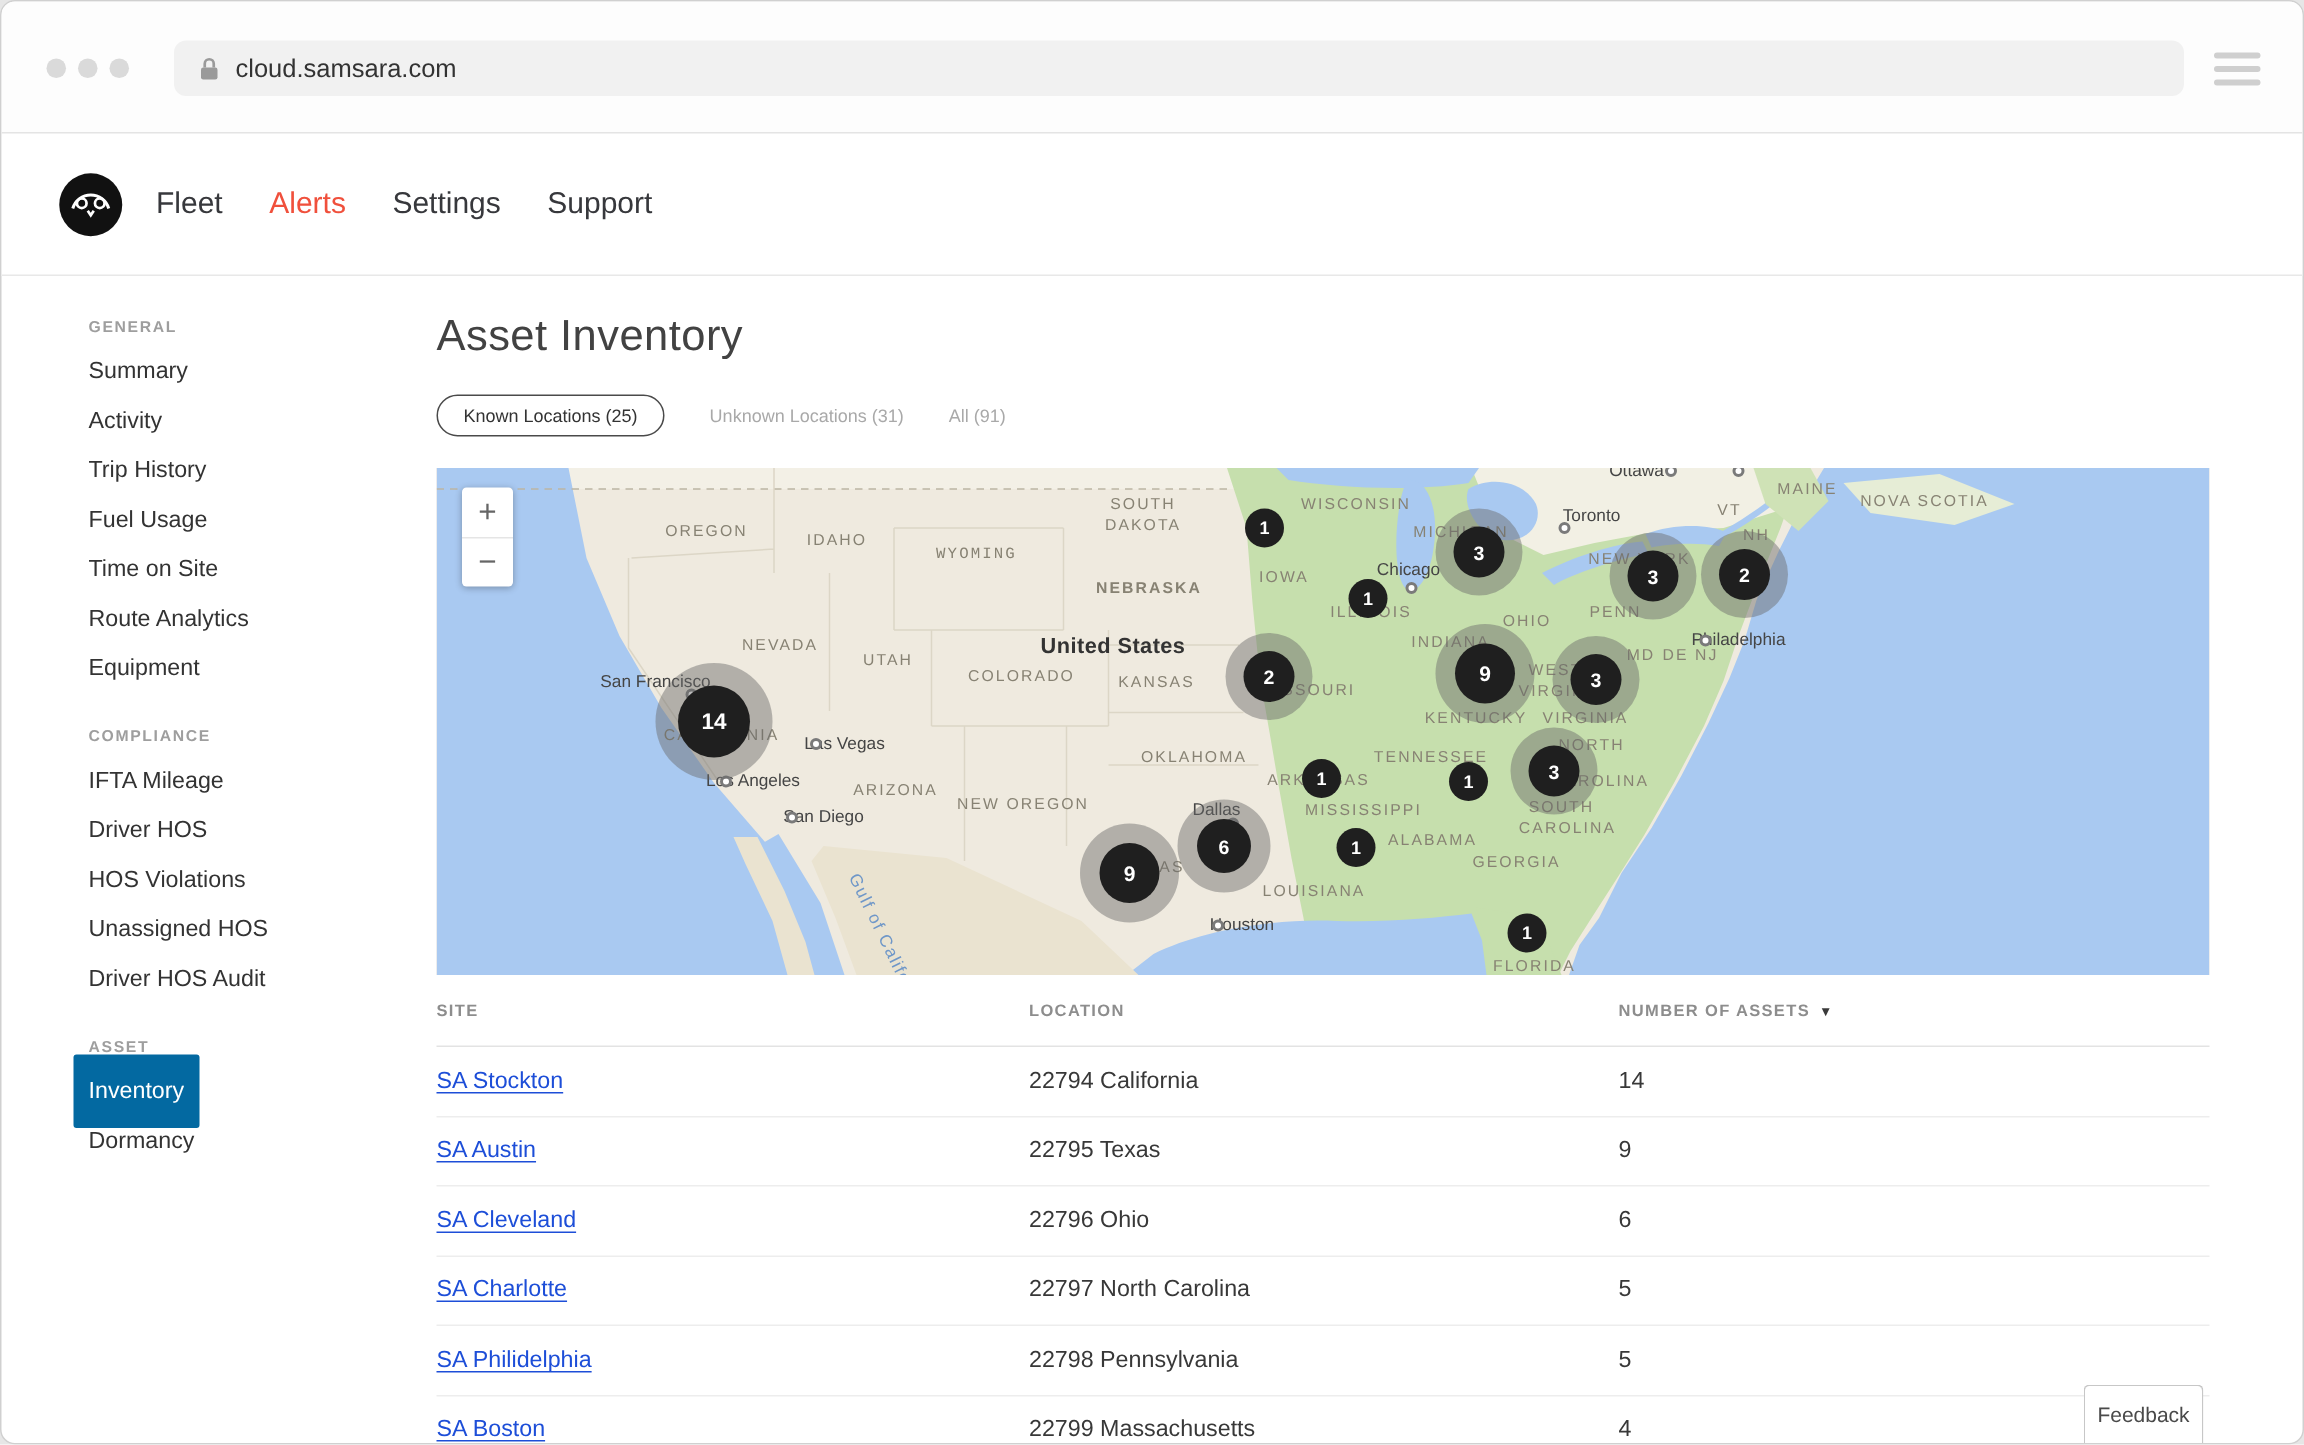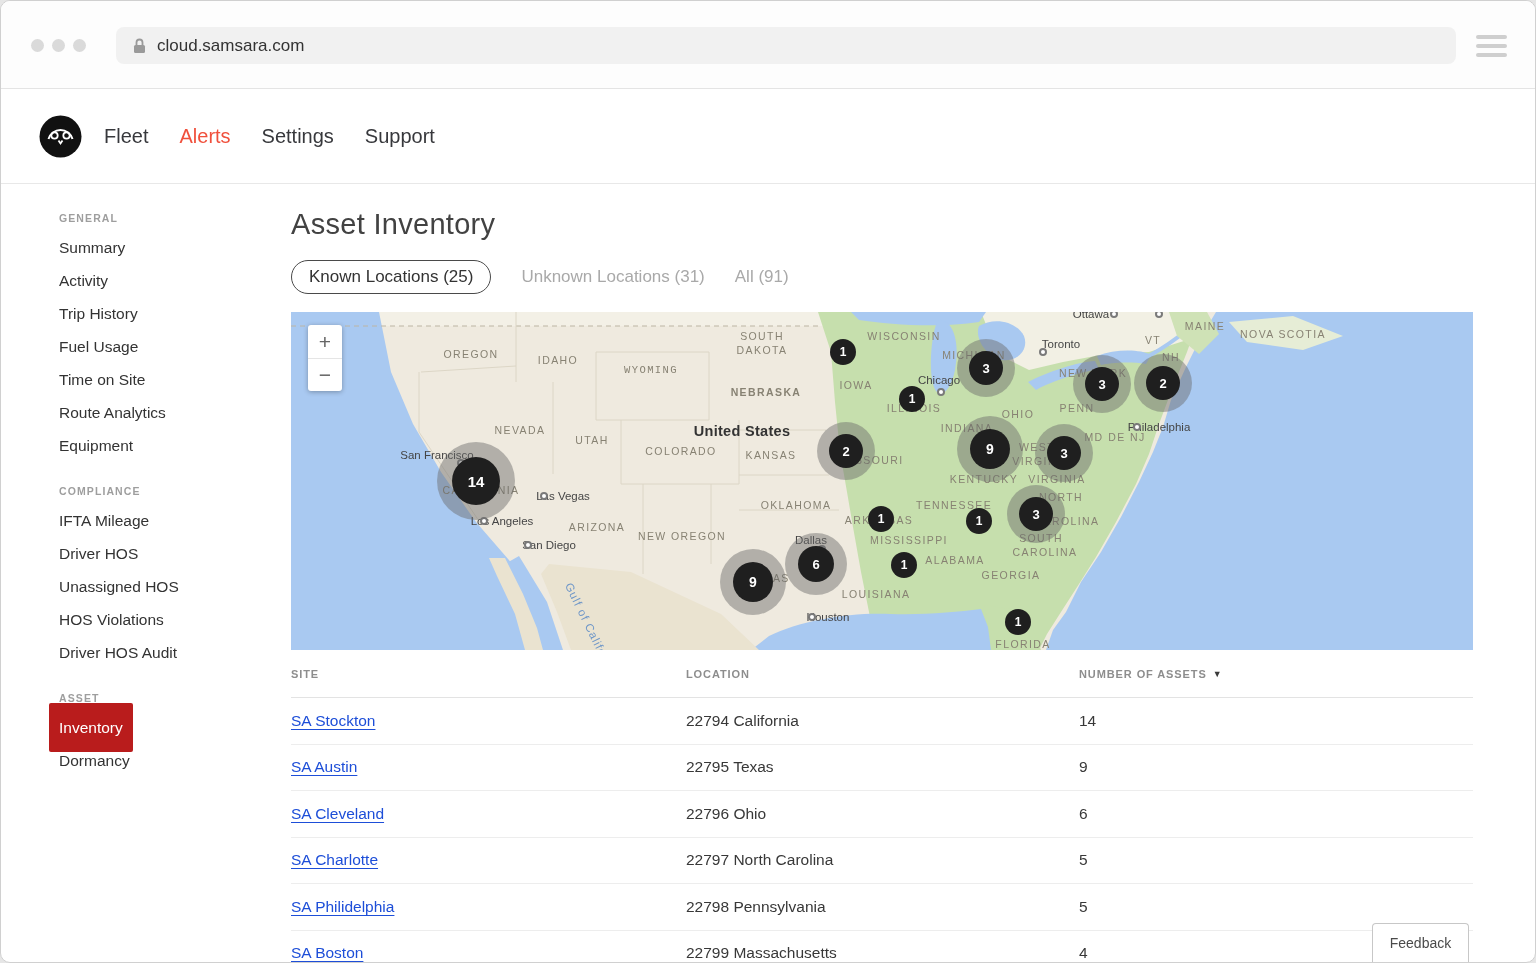--- a/index.html
+++ b/index.html
@@ -21,26 +21,26 @@
   .logo{width:43px;height:43px;margin-right:22px;flex-shrink:0}
   .nav-item{font-size:20px;color:#37383c;margin-right:31px;cursor:pointer}
   .nav-item.active{color:#f0503c}
 
   
   .content{display:flex;height:778px}
   .sidebar{width:290px;flex-shrink:0;padding:28px 0 0 58px}
   .sb-section{margin-bottom:23px}
   .sb-title{font-size:10.5px;font-weight:bold;letter-spacing:1.1px;color:#9e9e9e;margin-bottom:7px}
   .sb-item{font-size:15.5px;color:#333;line-height:33px;cursor:pointer;white-space:nowrap}
-  .sb-label.selected{background:#b91c1c;color:#fff;padding:16px 10px;margin-left:-10px;border-radius:2px}
+  .sb-label.selected{background:#0369a1;color:#fff;padding:16px 10px;margin-left:-10px;border-radius:2px}
 
   .main{flex:1;padding:24px 64px 0 0}
   .page-title{font-size:29px;font-weight:400;color:#424242;letter-spacing:.3px;margin-bottom:20px}
   .tabs{display:flex;align-items:center;gap:30px;margin-bottom:19px;height:32px}
-  .tab{font-size:17px;color:#a9a9a9;cursor:pointer;white-space:nowrap}
+  .tab{font-size:12px;color:#a9a9a9;cursor:pointer;white-space:nowrap}
   .tab.active{border:1.5px solid #4a4a4a;border-radius:17px;padding:6px 17px;color:#333}
 
   
   .map{position:relative;width:1182px;height:338px;overflow:hidden;background:#efeadf}
   .map svg{position:absolute;left:0;top:0}
   .map-overlay{position:absolute;inset:0}
   .map-label{position:absolute;transform:translate(-50%,-50%);white-space:nowrap;pointer-events:none}
   .map-label.state{font-size:10.5px;color:#878273;letter-spacing:1.4px}
   .map-label.city{font-size:11.5px;color:#454545}
   .map-label.country{font-size:14.5px;font-weight:bold;color:#333;letter-spacing:.3px}
@@ -55,21 +55,21 @@
   
   .table{width:1182px}
   .t-head{display:flex;height:48px;align-items:center;border-bottom:1px solid #e3e3e3;font-size:11px;font-weight:bold;letter-spacing:.9px;color:#8d8d8d}
   .col-site{width:395px}
   .col-loc{width:393px}
   .col-num{flex:1;display:flex;align-items:center;gap:6px}
   .sort-arrow{font-size:9px;color:#3a3a3a}
   .t-row{display:flex;height:46.5px;align-items:center;border-bottom:1px solid #ededed;font-size:15.5px;color:#383838}
   .site-link{text-decoration:underline;text-underline-offset:3px;cursor:pointer;color:#1d4ed8}
 
-  .feedback{position:absolute;right:66px;bottom:0;width:97px;height:39px;background:#fff;border:1px solid #c7c7c7;border-bottom:none;border-radius:4px 4px 0 0;display:flex;align-items:center;justify-content:center;font-size:14px;color:#4a4a4a;cursor:pointer;z-index:6}
+  .feedback{position:absolute;right:66px;bottom:0;width:80px;height:39px;background:#fff;border:1px solid #c7c7c7;border-bottom:none;border-radius:4px 4px 0 0;display:flex;align-items:center;justify-content:center;font-size:14px;color:#4a4a4a;cursor:pointer;z-index:6}
 </style>
 </head>
 <body>
 
 <div class="window">
 
   <div class="chrome">
     <div class="traffic">
       <i></i>
       <i></i>
@@ -115,22 +115,22 @@
           <div class="sb-item"><span class="sb-label">Trip History</span></div>
           <div class="sb-item"><span class="sb-label">Fuel Usage</span></div>
           <div class="sb-item"><span class="sb-label">Time on Site</span></div>
           <div class="sb-item"><span class="sb-label">Route Analytics</span></div>
           <div class="sb-item"><span class="sb-label">Equipment</span></div>
         </div>
         <div class="sb-section">
           <div class="sb-title">COMPLIANCE</div>
           <div class="sb-item"><span class="sb-label">IFTA Mileage</span></div>
           <div class="sb-item"><span class="sb-label">Driver HOS</span></div>
+          <div class="sb-item"><span class="sb-label">HOS Violations</span></div>
           <div class="sb-item"><span class="sb-label">Unassigned HOS</span></div>
-          <div class="sb-item"><span class="sb-label">HOS Violations</span></div>
           <div class="sb-item"><span class="sb-label">Driver HOS Audit</span></div>
         </div>
         <div class="sb-section">
           <div class="sb-title">ASSET</div>
           <div class="sb-item"><span class="sb-label selected">Inventory</span></div>
           <div class="sb-item"><span class="sb-label">Dormancy</span></div>
         </div>
       </div>
 
     <div class="main">

